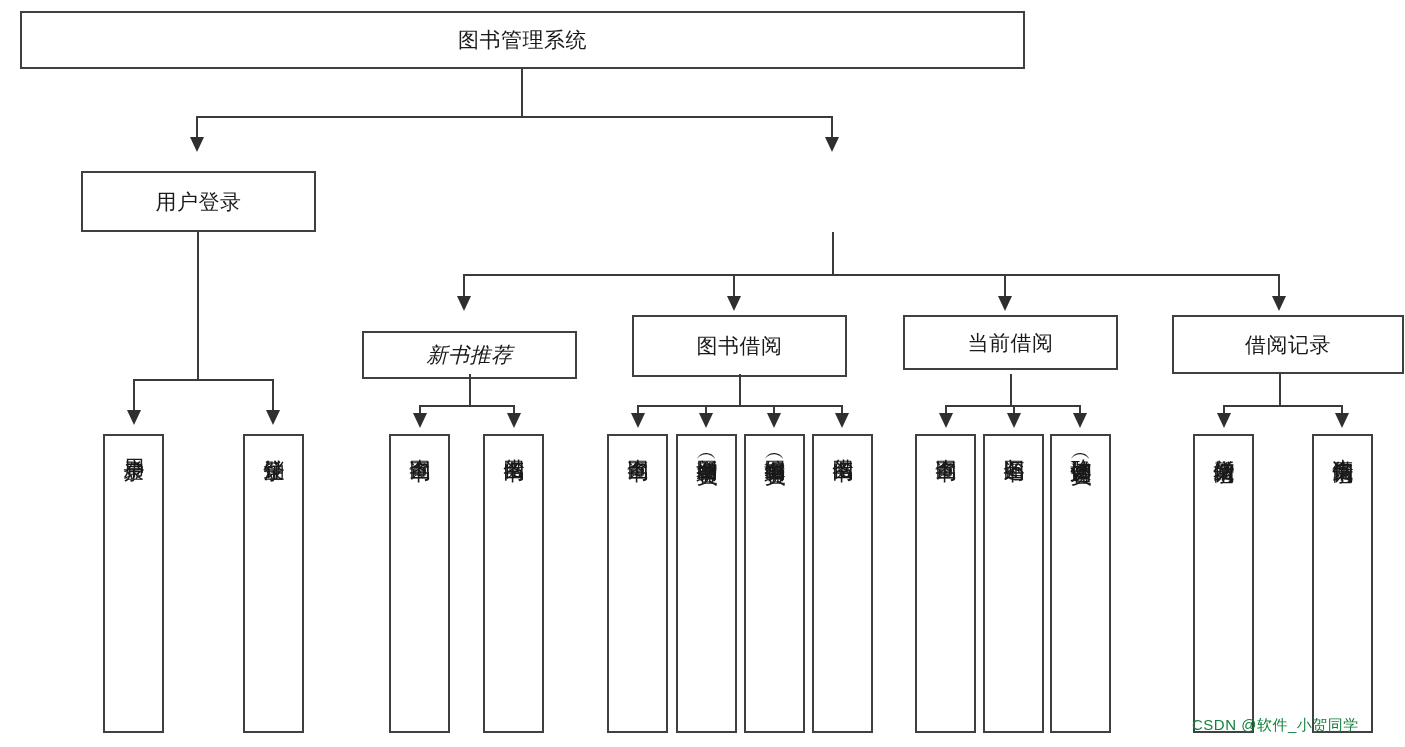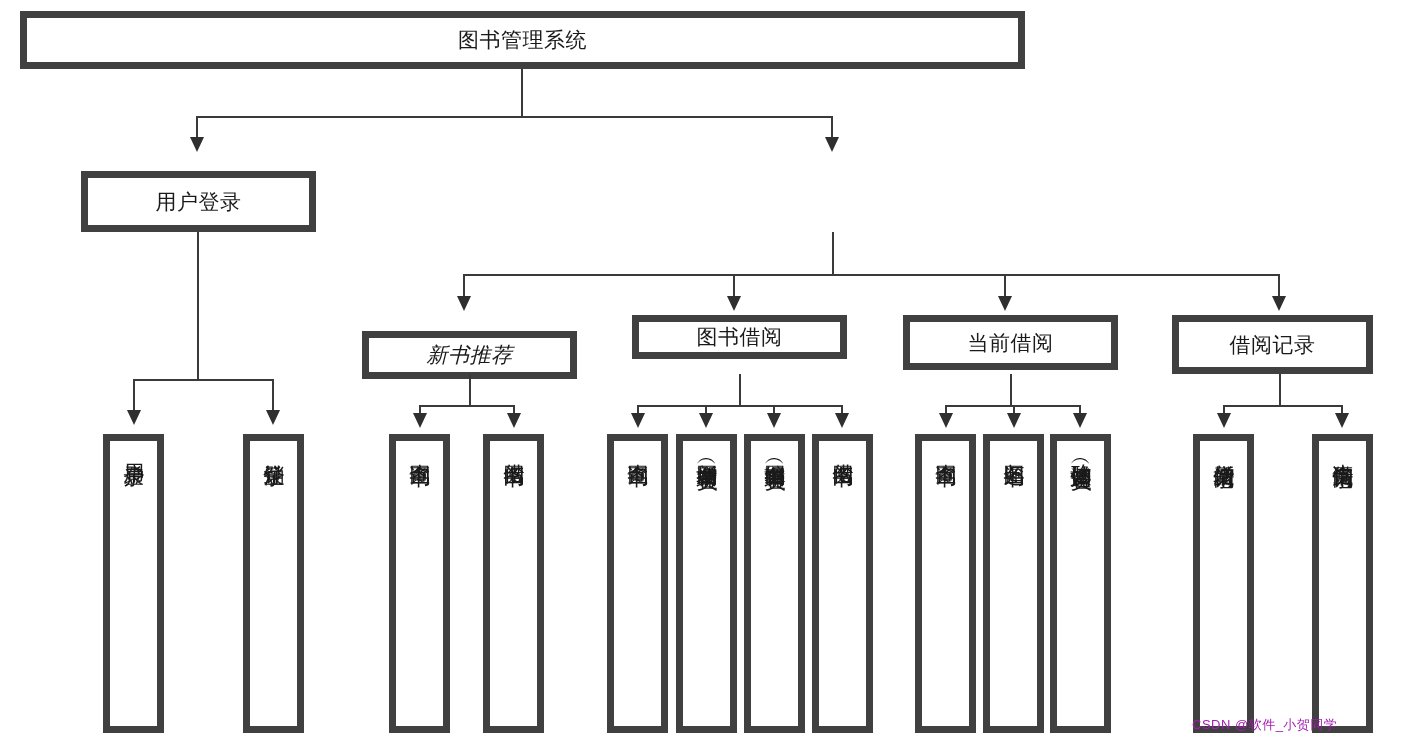--- a/index.html
+++ b/index.html
@@ -12,21 +12,21 @@
     width: 1405px;
     height: 747px;
     background: #ffffff;
     font-family: "Liberation Sans", "DejaVu Sans", sans-serif;
     overflow: hidden;
   }
   
   .node {
     position: absolute;
     box-sizing: border-box;
-    border: 7px solid #404040;
+    border: 2px solid #404040;
     background: #ffffff;
     color: #1a1a1a;
     display: flex;
     align-items: center;
     justify-content: center;
     text-align: center;
   }
   .node.h {
     font-size: 21px;
     line-height: 1.2;
@@ -59,22 +59,22 @@
     position: absolute;
     width: 0;
     height: 0;
     border-left: 7px solid transparent;
     border-right: 7px solid transparent;
     border-top: 15px solid #2f2f2f;
   }
   
   #watermark {
     position: absolute;
-    color: #a21caf;
-    font-size: 13px;
+    color: #15803d;
+    font-size: 15px;
     letter-spacing: 0.5px;
     white-space: nowrap;
     user-select: none;
   }
 </style>
 </head>
 <body>
 
 <div id="canvas">
 
@@ -108,27 +108,27 @@
   <div class="ln lnv" style="left:1004px; top:274px; height:23px;"></div>
   <div class="ln lnv" style="left:1278px; top:274px; height:23px;"></div>
   <div class="arrow" style="left:457px; top:296px;"></div>
   <div class="arrow" style="left:727px; top:296px;"></div>
   <div class="arrow" style="left:998px; top:296px;"></div>
   <div class="arrow" style="left:1272px; top:296px;"></div>
 
   <div class="node h" style="left:362px; top:331px; width:215px; height:48px;font-style:italic;">
     <span>新书推荐</span>
   </div>
-  <div class="node h" style="left:632px; top:315px; width:215px; height:44px;">
+  <div class="node h" style="left:632px; top:315px; width:215px; height:62px;">
     <span>图书借阅</span>
   </div>
   <div class="node h" style="left:903px; top:315px; width:215px; height:55px;">
     <span>当前借阅</span>
   </div>
-  <div class="node h" style="left:1172px; top:315px; width:201px; height:59px;">
+  <div class="node h" style="left:1172px; top:315px; width:232px; height:59px;">
     <span>借阅记录</span>
   </div>
 
   <div class="ln lnv" style="left:469px; top:374px; height:32px;"></div>
   <div class="ln lnh" style="left:419px; top:405px; width:95px;"></div>
   <div class="ln lnv" style="left:419px; top:405px; height:9px;"></div>
   <div class="ln lnv" style="left:513px; top:405px; height:9px;"></div>
   <div class="arrow" style="left:413px; top:413px;"></div>
   <div class="arrow" style="left:507px; top:413px;"></div>
 

